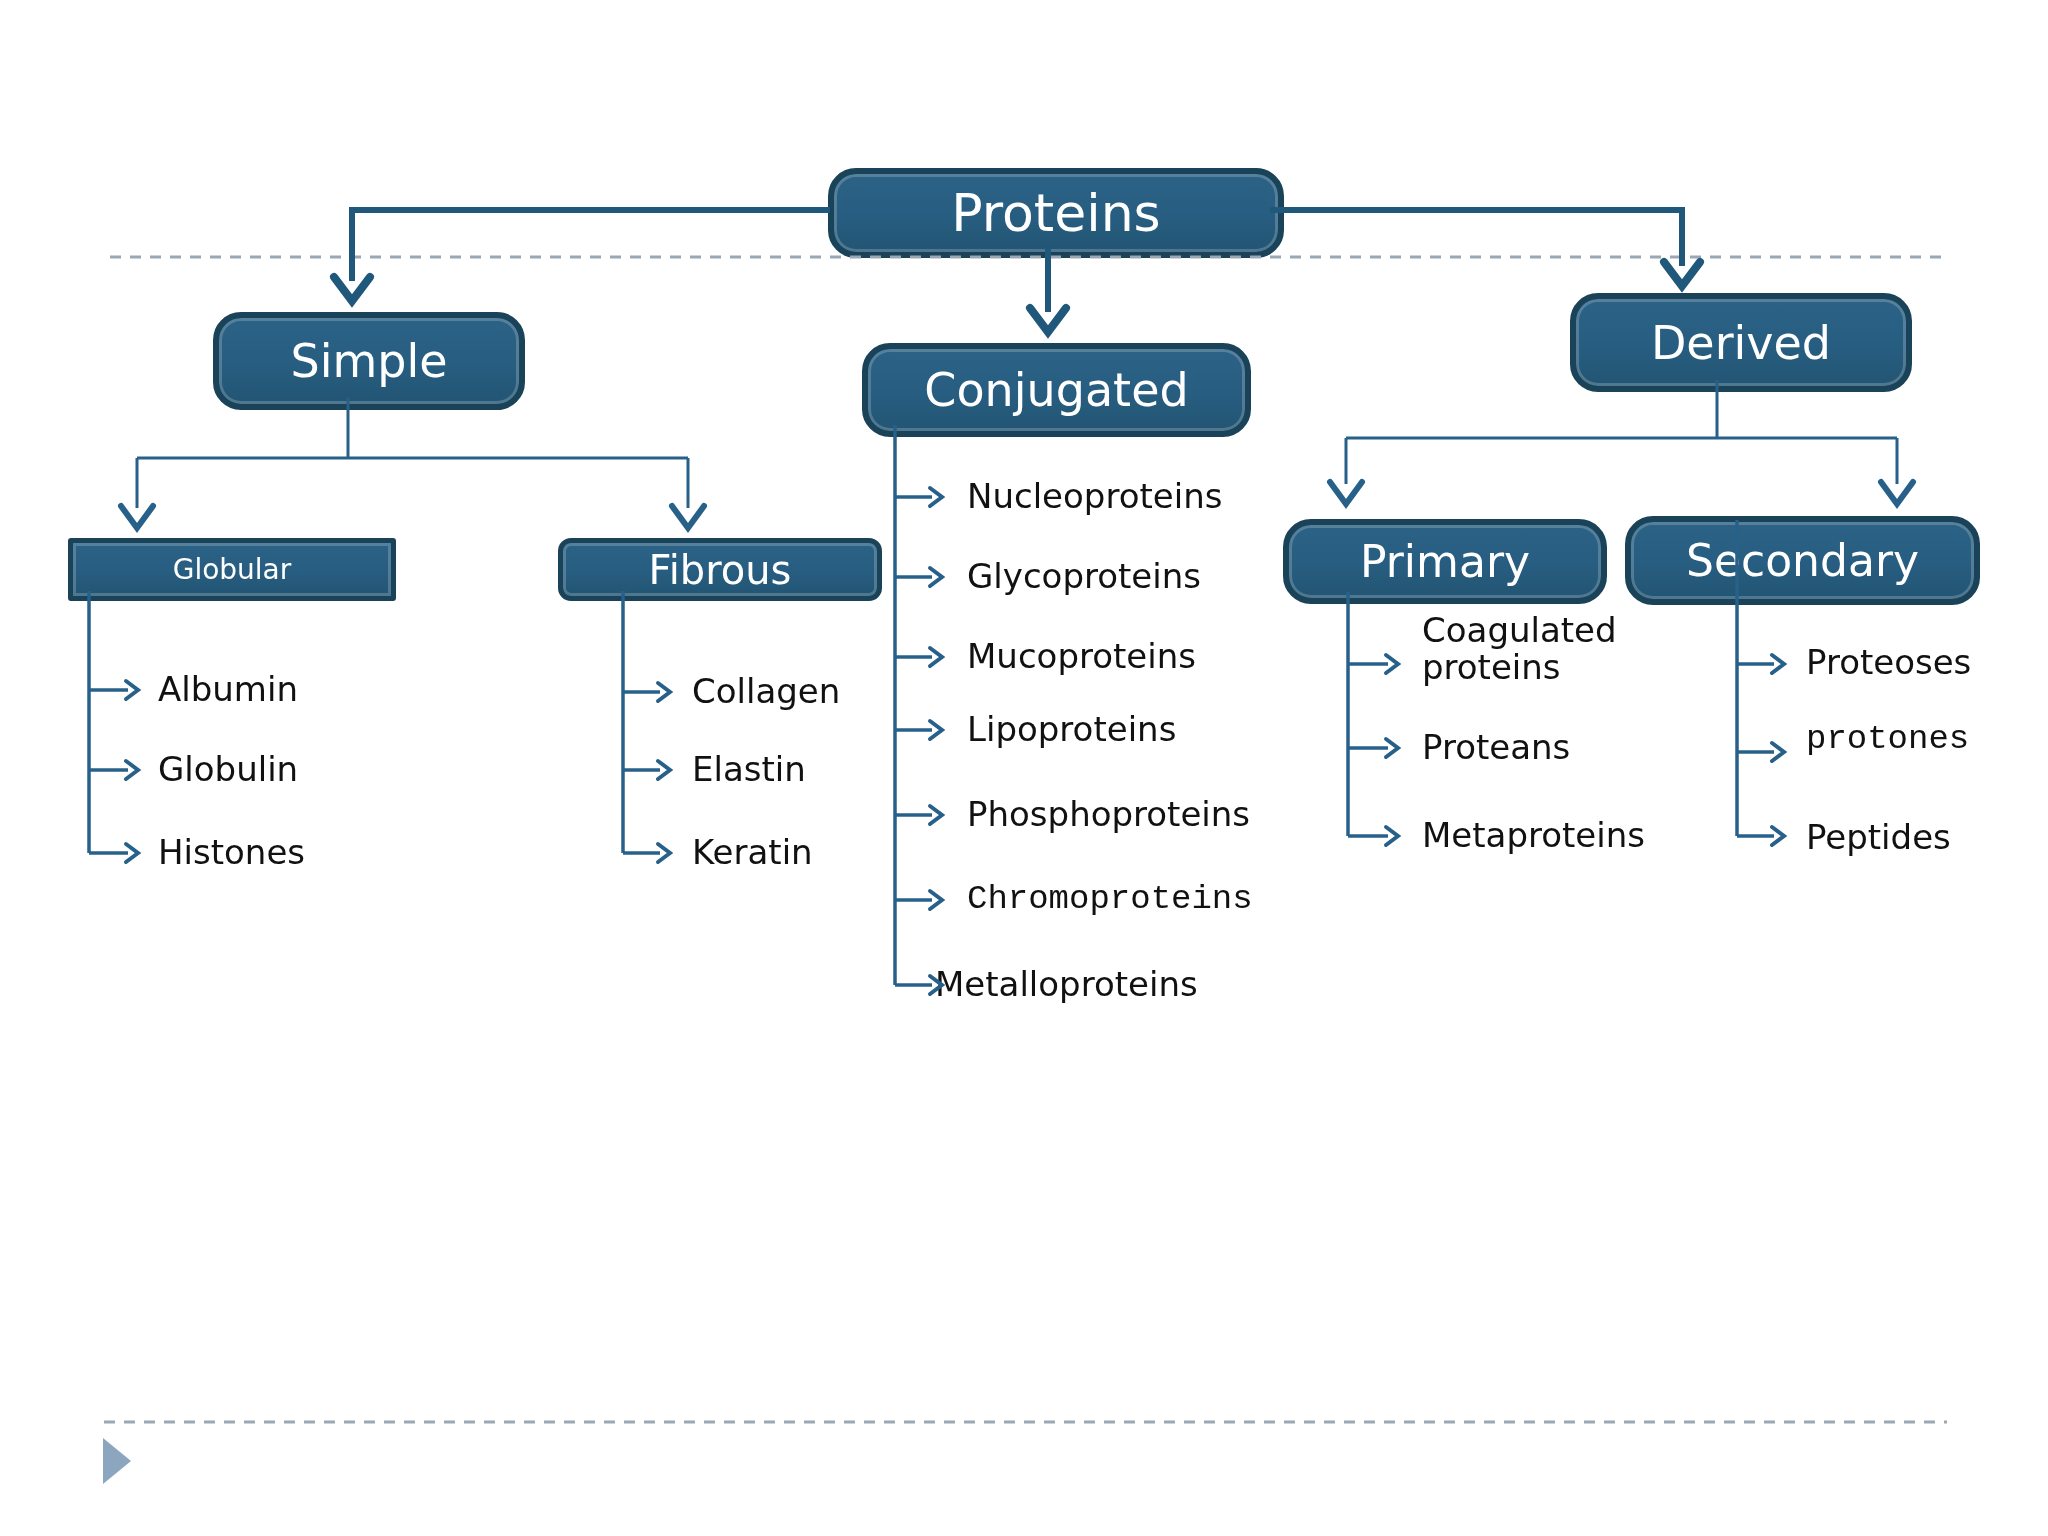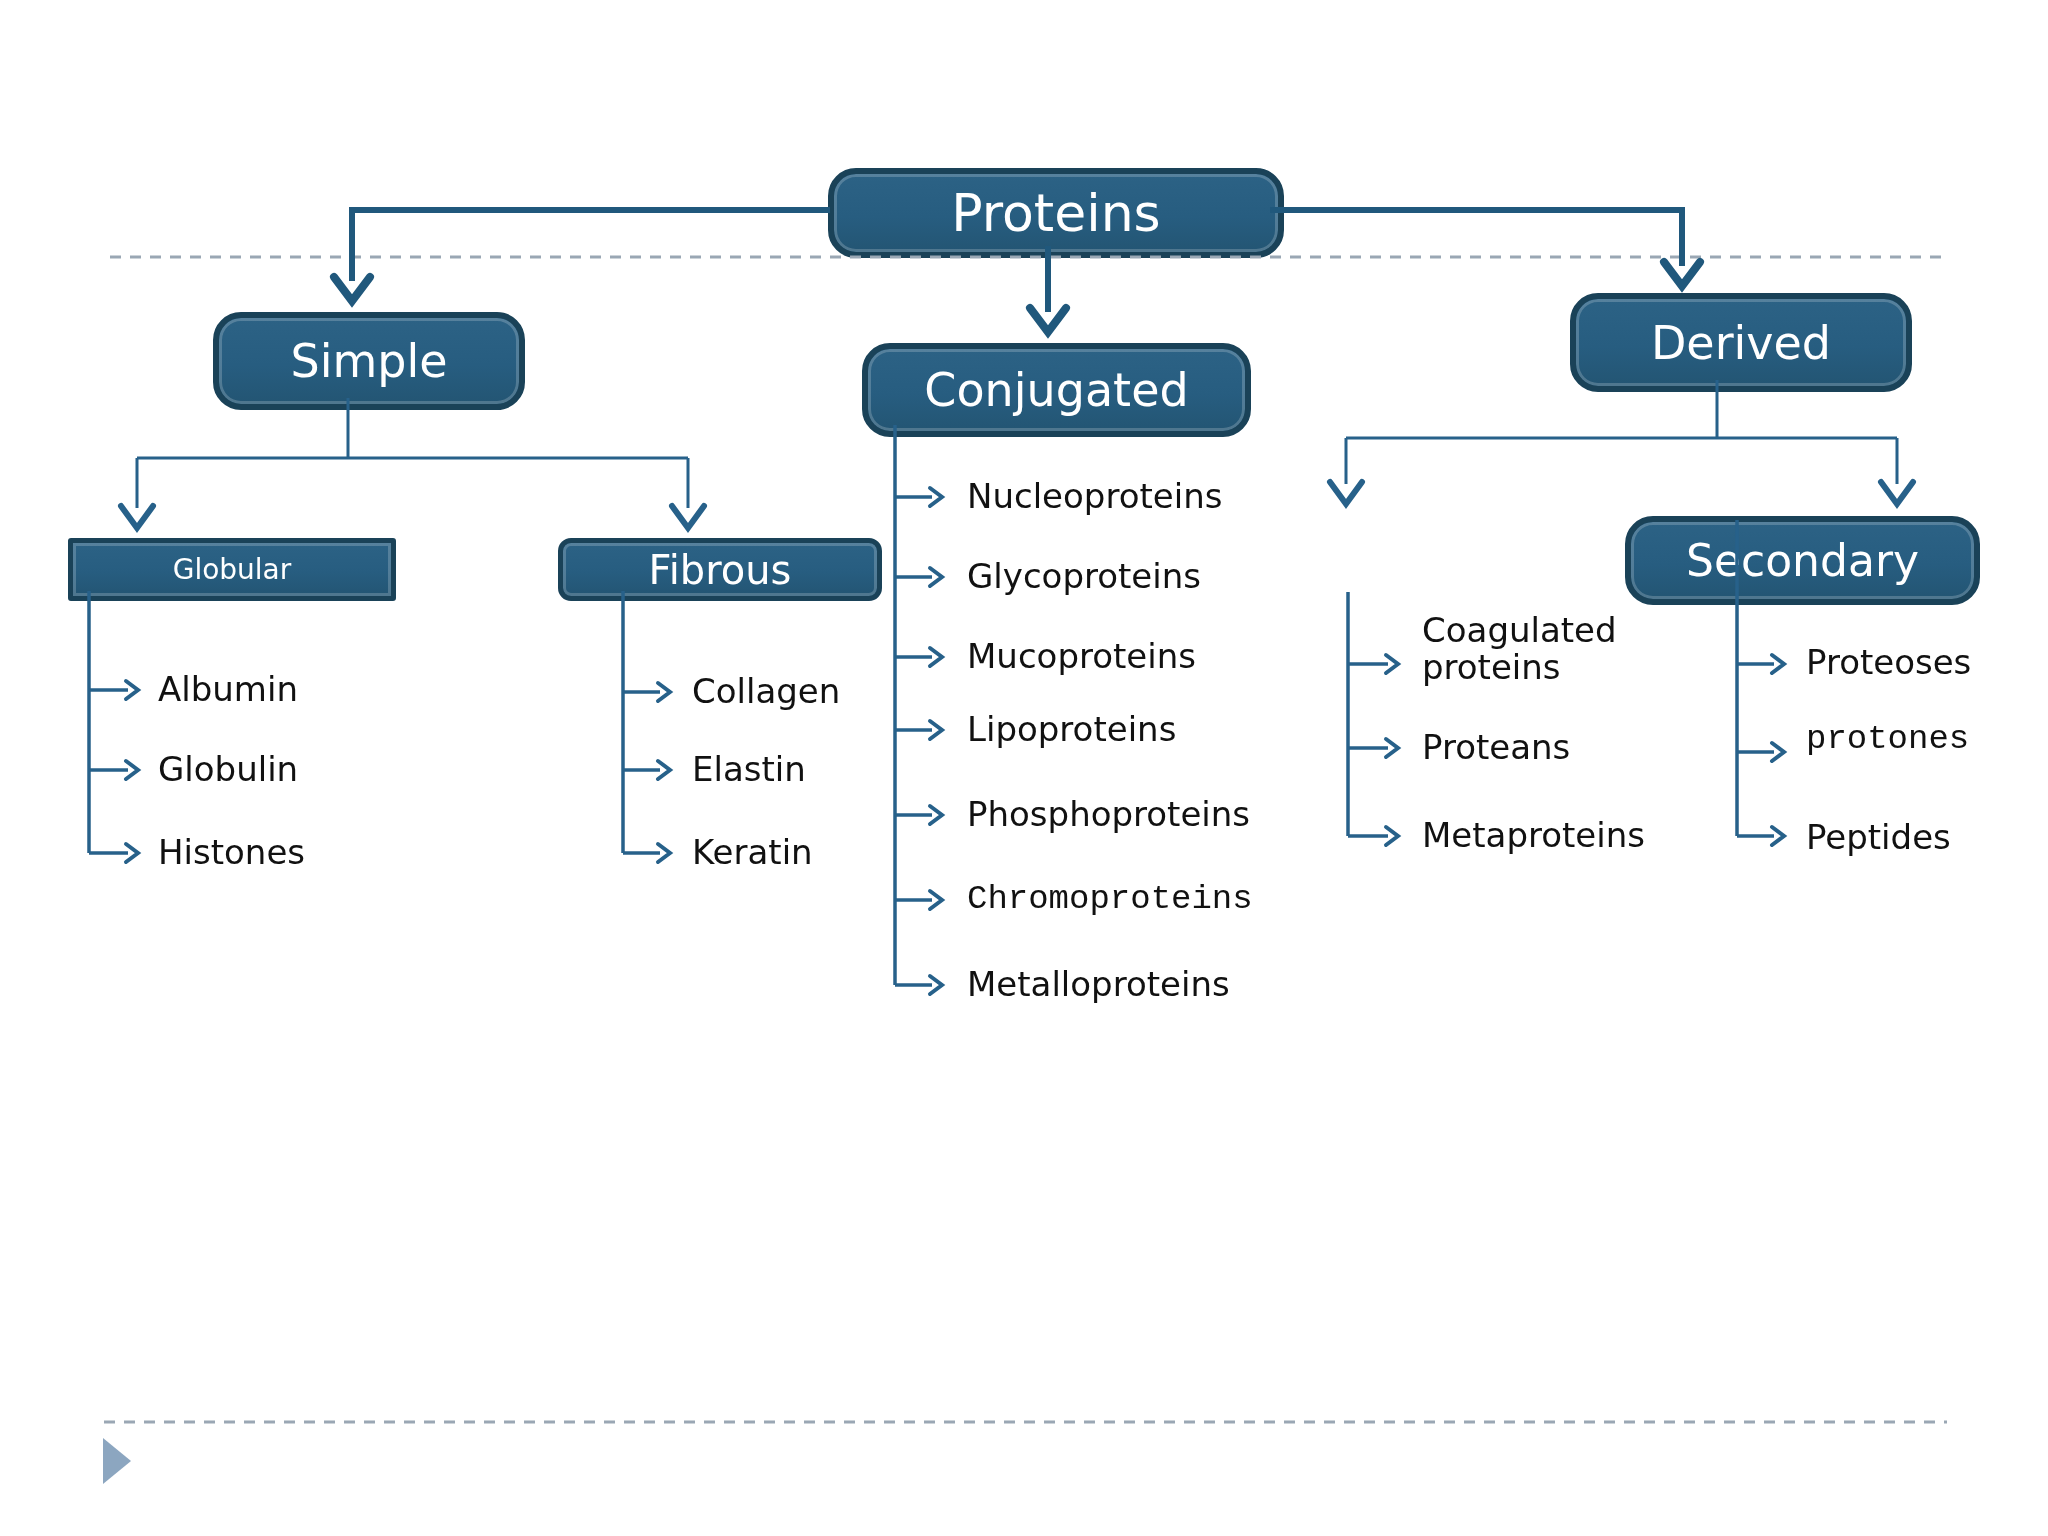--- a/index.html
+++ b/index.html
@@ -118,38 +118,41 @@
   <div class="node" style="left:1570px;top:293px;width:330px;height:87px;font-size:46px;">
     <span>Derived</span>
   </div>
 
   <div class="node" style="left:68px;top:538px;width:318px;height:53px;font-size:28px;border-width:5px;border-radius:3px;">
     <span>Globular</span>
   </div>
   <div class="node" style="left:558px;top:538px;width:314px;height:53px;font-size:40px;border-width:5px;border-radius:13px;">
     <span>Fibrous</span>
   </div>
+  <div class="node" style="left:1283px;top:519px;width:312px;height:73px;font-size:44px;">
+    <span>Primary</span>
+  </div>
   <div class="node" style="left:1625px;top:516px;width:343px;height:77px;font-size:44px;">
     <span>Secondary</span>
   </div>
 
   <div id="lists">
       <div class="leaf-item" style="left: 158px; top: 690px;">Albumin</div>
       <div class="leaf-item" style="left: 158px; top: 770px;">Globulin</div>
       <div class="leaf-item" style="left: 158px; top: 853px;">Histones</div>
       <div class="leaf-item" style="left: 692px; top: 692px;">Collagen</div>
       <div class="leaf-item" style="left: 692px; top: 770px;">Elastin</div>
       <div class="leaf-item" style="left: 692px; top: 853px;">Keratin</div>
       <div class="leaf-item" style="left: 967px; top: 497px;">Nucleoproteins</div>
       <div class="leaf-item" style="left: 967px; top: 577px;">Glycoproteins</div>
       <div class="leaf-item" style="left: 967px; top: 657px;">Mucoproteins</div>
       <div class="leaf-item" style="left: 967px; top: 730px;">Lipoproteins</div>
       <div class="leaf-item" style="left: 967px; top: 815px;">Phosphoproteins</div>
       <div class="leaf-item" style="left: 967px; top: 900px; font-family: Liberation Mono, monospace;">Chromoproteins</div>
-      <div class="leaf-item" style="left: 967px; top: 985px;">Metalloproteins</div>
+      <div class="leaf-item" style="left: 935px; top: 985px;">Metalloproteins</div>
       <div class="leaf-item wrap" style="left: 1422px; top: 649px; width: 250px;">Coagulated proteins</div>
       <div class="leaf-item" style="left: 1422px; top: 748px;">Proteans</div>
       <div class="leaf-item" style="left: 1422px; top: 836px;">Metaproteins</div>
       <div class="leaf-item" style="left: 1806px; top: 663px;">Proteoses</div>
       <div class="leaf-item" style="left: 1806px; top: 740px; font-family: Liberation Mono, monospace;">protones</div>
       <div class="leaf-item" style="left: 1806px; top: 838px;">Peptides</div>
     </div>
 </div>
 
 </body></html>

